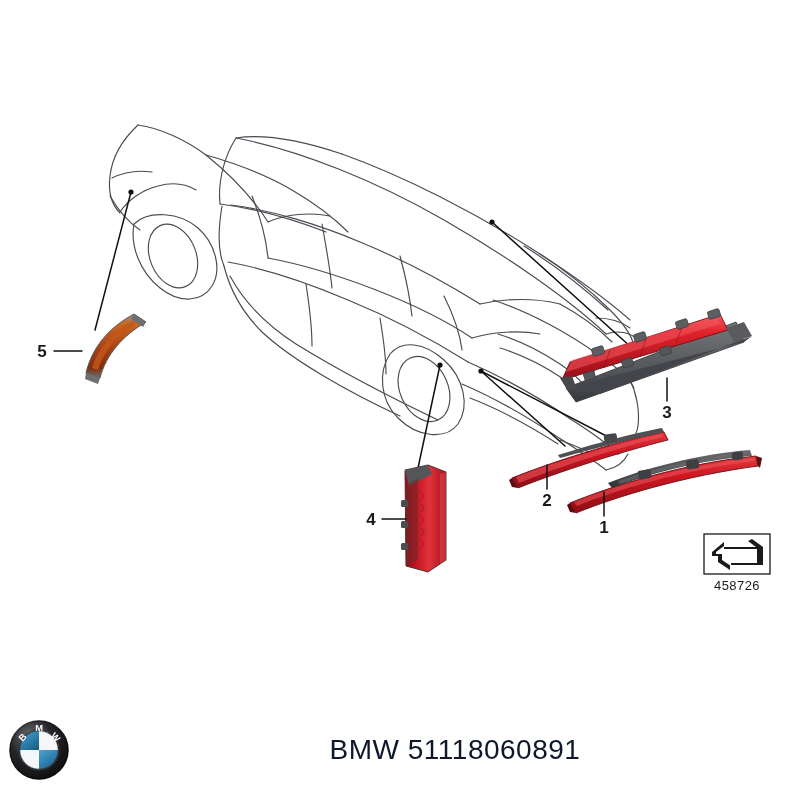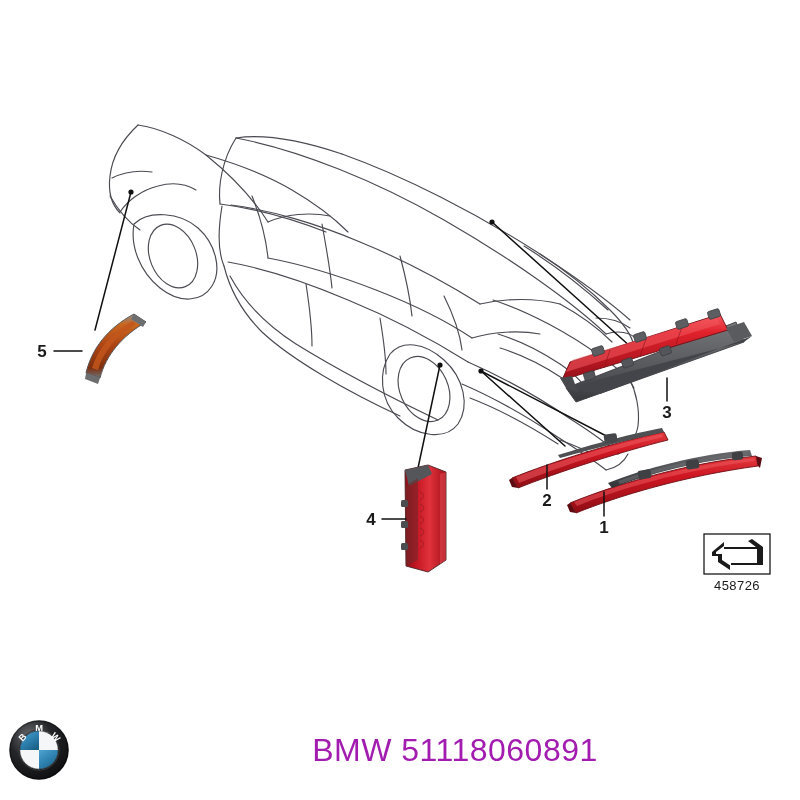--- a/index.html
+++ b/index.html
@@ -87,23 +87,23 @@
     position: absolute;
     left: 0;
     top: 0;
     width: 800px;
     height: 100px;
     display: flex;
     align-items: center;
     justify-content: center;
     padding-left: 110px;
     box-sizing: border-box;
-    font-size: 32px;
+    font-size: 28px;
     letter-spacing: 0.5px;
-    color: #a21caf;
+    color: #0f172a;
     white-space: nowrap;
   }
 </style>
 </head>
 <body>
 
 <div id="diagram-stage">
   <svg id="diagram-svg" viewBox="0 0 800 700" xmlns="http://www.w3.org/2000/svg">
 
     <defs>

